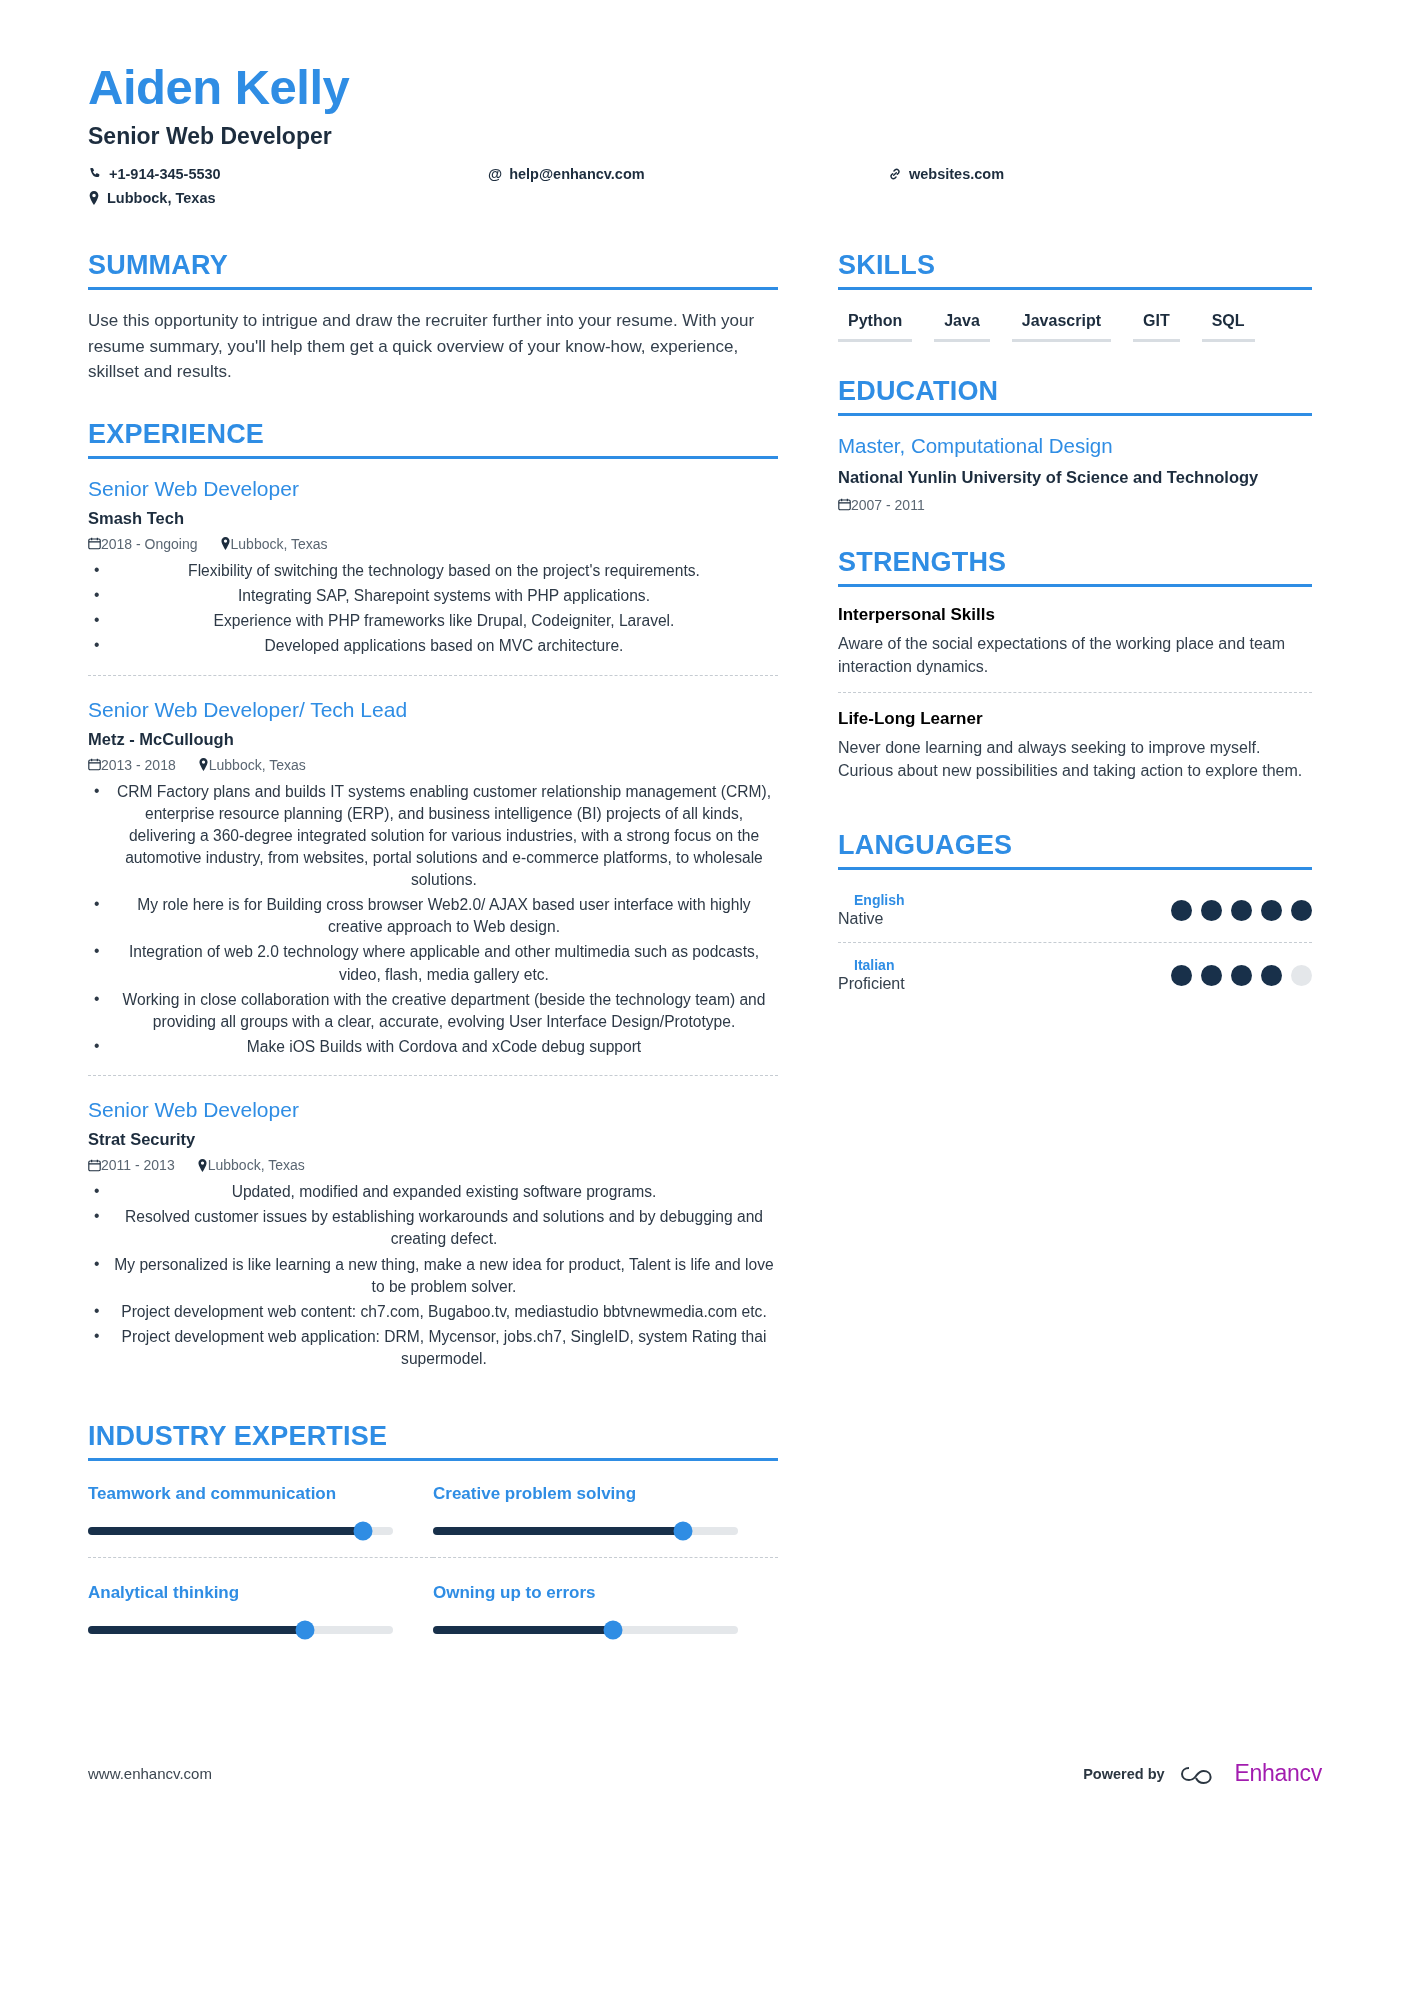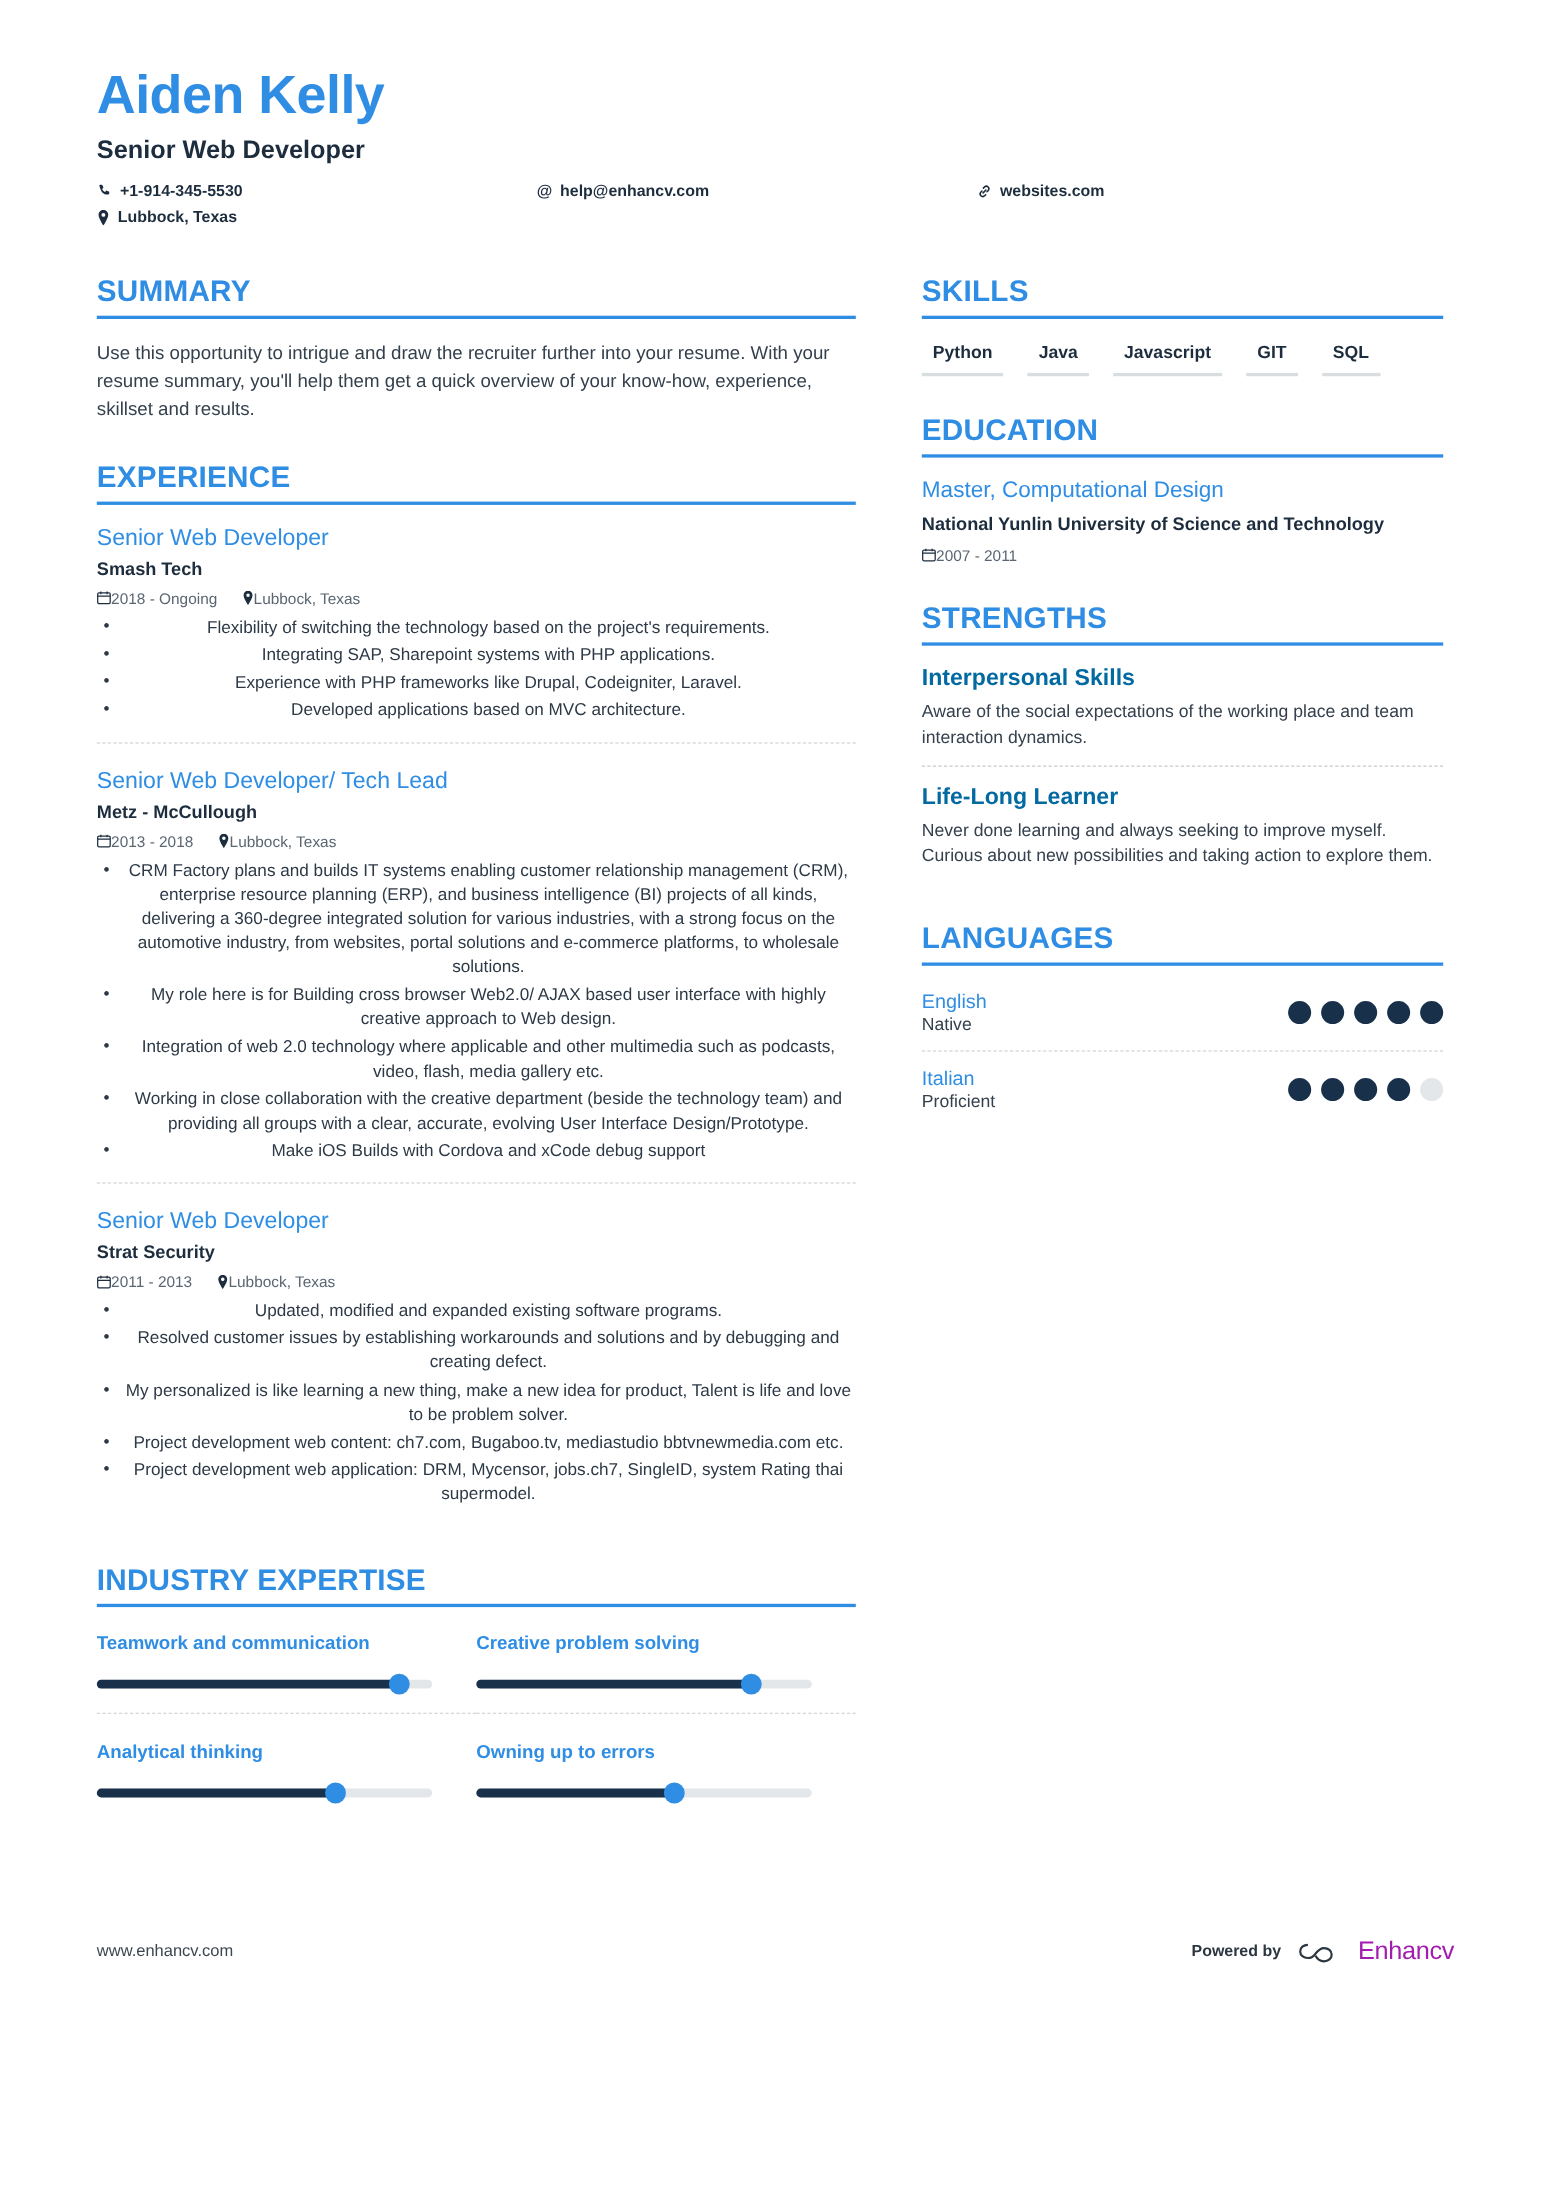--- a/index.html
+++ b/index.html
@@ -146,39 +146,39 @@
     font-size: 16.5px;
     font-weight: bold;
     color: #1d2d3e;
     line-height: 1.35;
     margin-bottom: 8px;
   }
   
   .strength { padding-bottom: 14px; }
   .strength + .strength { border-top: 1px dashed #c6ccd2; padding-top: 16px; }
   .strength-title {
-    font-size: 21px;
-    font-weight: bold;
-    color: #0369a1;
+    font-size: 17px;
+    font-weight: bold;
+    color: #000000;
     margin-bottom: 7px;
   }
   .strength-text {
     font-size: 16px;
     line-height: 1.45;
     color: #34404d;
   }
   
   .lang-row {
     display: flex;
     align-items: center;
     justify-content: space-between;
     padding: 4px 0 14px 0;
   }
   .lang-row + .lang-row { border-top: 1px dashed #c6ccd2; padding-top: 14px; }
-  .lang-name { font-size: 18px; font-weight: normal; color: #2f8de4; }
+  .lang-name { font-size: 14px; font-weight: bold; color: #2f8de4; margin-left: 16px; }
   .lang-level { font-size: 16px; color: #34404d; margin-top: 2px; }
   .dots { display: flex; gap: 9px; }
   .dot { width: 21px; height: 21px; border-radius: 50%; background: #18304a; }
   .dot.off { background: #e4e7ea; }
   
   .expertise-grid {
     display: flex;
     flex-wrap: wrap;
   }
   .exp-cell {

